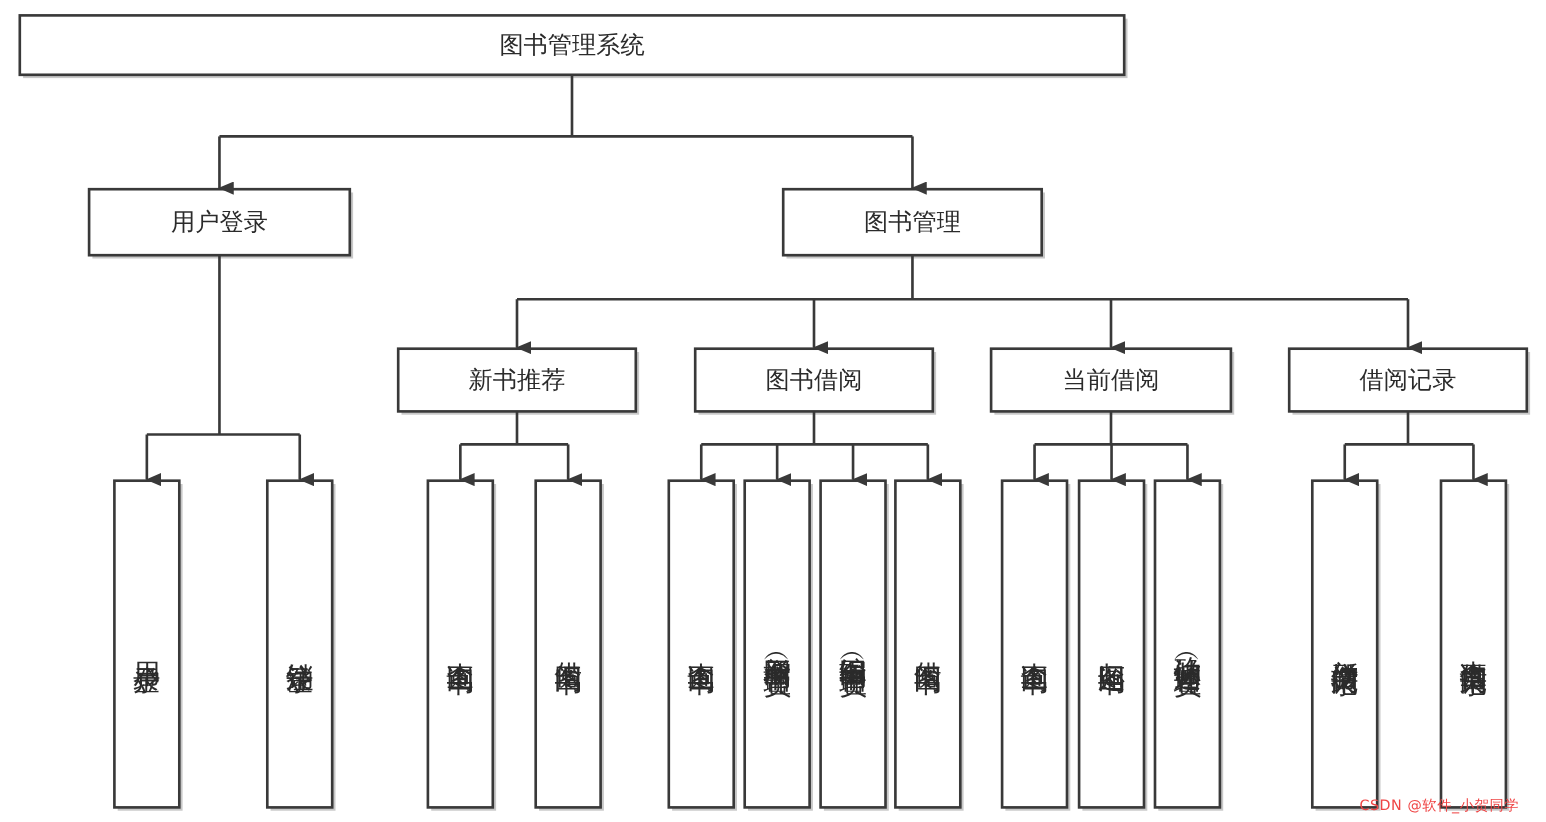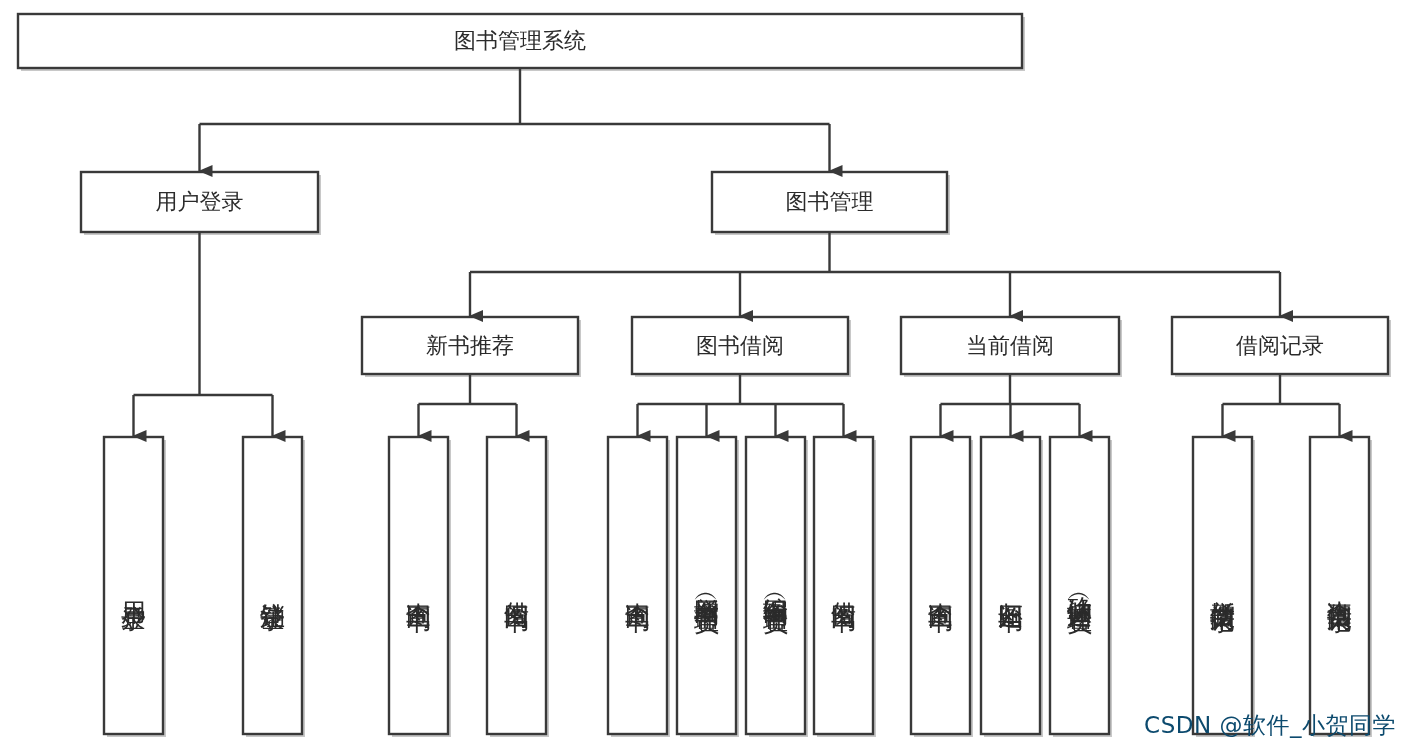--- a/index.html
+++ b/index.html
@@ -63,25 +63,25 @@
     text-orientation: upright;
     font-family: "DejaVu Sans", "Liberation Sans", sans-serif;
     font-size: 25px;
     line-height: 1.08;
     letter-spacing: 2px;
     color: #2b2b2b;
     white-space: nowrap;
   }
   .watermark {
     position: absolute;
-    right: 9px;
+    right: 24px;
     bottom: 6px;
     font-family: "DejaVu Sans", "Liberation Sans", sans-serif;
-    font-size: 23px;
-    color: #0c4a6e;
+    font-size: 13px;
+    color: #ef4444;
     letter-spacing: 0.5px;
     white-space: nowrap;
   }
 </style>
 </head>
 <body>
 
 <div id="diagram-root">
 
   <svg class="diagram-svg" viewBox="0 0 1405 747">

